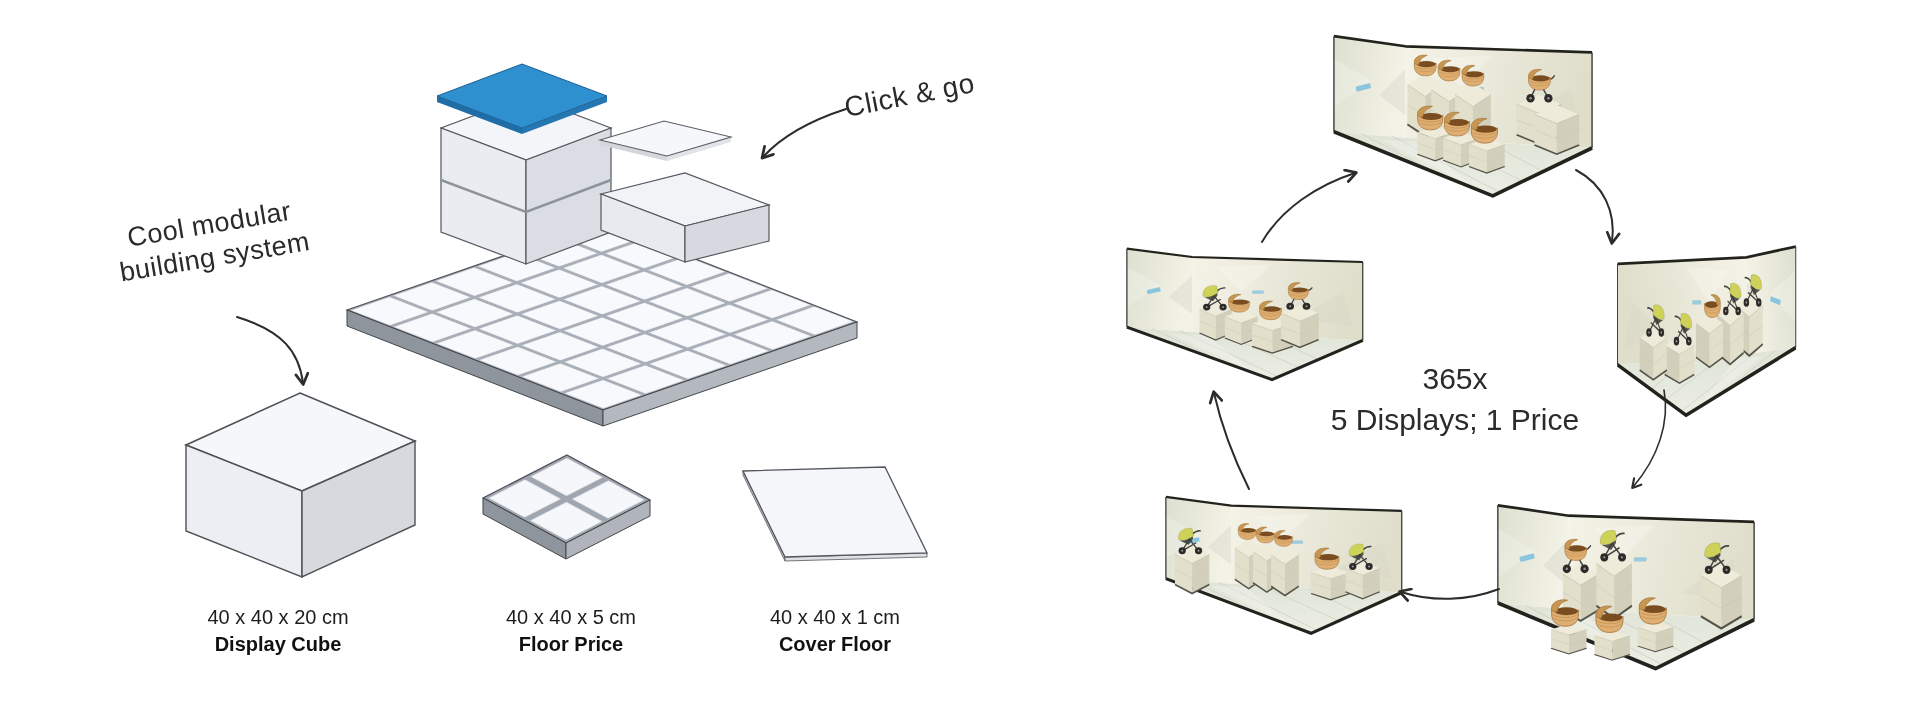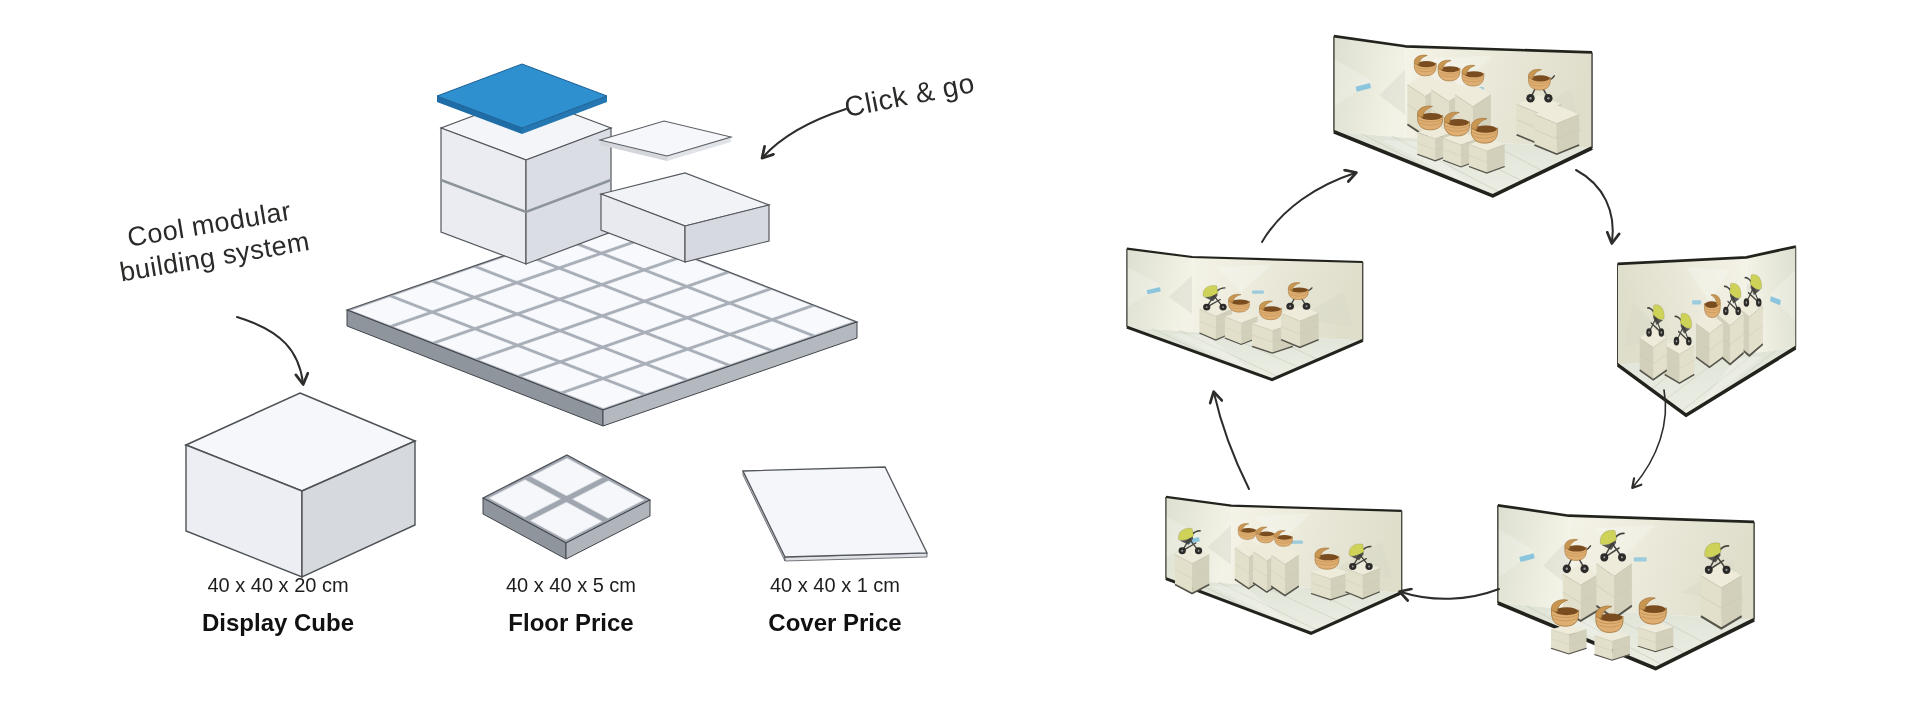--- a/index.html
+++ b/index.html
@@ -4,22 +4,22 @@
 <title>Modular Display System Infographic</title>
 <style>
   html,body{margin:0;padding:0;background:#fff;}
   #stage{position:relative;width:1920px;height:722px;background:#ffffff;overflow:hidden;
          font-family:"Liberation Sans",sans-serif;color:#1d1d1b;}
   .abs{position:absolute;}
   .headline{font-size:27px;line-height:1.22;text-align:center;color:#2a2a28;letter-spacing:.4px;
             transform:rotate(-9.5deg);font-weight:400;}
   .callout{font-size:28px;color:#2a2a28;letter-spacing:.6px;transform:rotate(-11deg);font-weight:400;}
   .comp-label{width:240px;text-align:center;}
-  .comp-label .dims{font-size:20px;font-weight:400;color:#1d1d1b;}
-  .comp-label .nm{font-size:24px;font-weight:700;color:#111;margin-top:12px;}
+  .comp-label .dims{font-size:20px;font-weight:400;color:#1d1d1b;margin-top:32px;}
+  .comp-label .nm{font-size:20px;font-weight:700;color:#111;margin-top:4px;}
   .center-text{width:310px;text-align:center;color:#2b2b29;}
   .center-text .l1{font-size:30px;line-height:1.1;}
   .center-text .l2{font-size:30px;line-height:1.1;margin-top:8px;}
   svg{display:block;}
 </style>
 </head>
 <body>
 
 <div id="stage">
 
@@ -166,21 +166,21 @@
   <div class="abs comp-label" style="left:158px;top:574px">
     <div class="dims">40 x 40 x 20 cm</div>
     <div class="nm">Display Cube</div>
   </div>
   <div class="abs comp-label" style="left:451px;top:574px">
     <div class="dims">40 x 40 x 5 cm</div>
     <div class="nm">Floor Price</div>
   </div>
   <div class="abs comp-label" style="left:715px;top:574px">
     <div class="dims">40 x 40 x 1 cm</div>
-    <div class="nm">Cover Price</div>
+    <div class="nm">Cover Floor</div>
   </div>
 
   <svg class="abs" style="left:1322px;top:28px" width="278" height="178" viewBox="0 0 280 175" preserveAspectRatio="none">
     <use href="#room"></use>
     <use href="#ped" transform="translate(86,44) scale(1,1.3)"></use>
     <use href="#ped" transform="translate(110,49) scale(1,1.3)"></use>
     <use href="#ped" transform="translate(134,54) scale(1,1.3)"></use>
     <use href="#basket" transform="translate(91,26)"></use>
     <use href="#basket" transform="translate(115,31)"></use>
     <use href="#basket" transform="translate(139,36)"></use>
@@ -248,20 +248,24 @@
     <use href="#ped" transform="translate(92,72) scale(1,0.95)"></use>
     <use href="#stroller" transform="translate(90,48)" style="color:#cfd258"></use>
     <use href="#ped" transform="translate(120,82) scale(1,0.85)"></use>
     <use href="#basket" transform="translate(122,62) scale(1.05)"></use>
     <use href="#ped" transform="translate(150,90) scale(1.25,0.9)"></use>
     <use href="#basket" transform="translate(156,70) scale(1.1)"></use>
     <use href="#ped" transform="translate(182,76) scale(1.15,1.05)"></use>
     <use href="#pram" transform="translate(184,50)"></use>
   </svg>
 
+  <div class="abs center-text" style="left:1300px;top:362px">
+    <div class="l1">365x</div>
+    <div class="l2">5 Displays; 1 Price</div>
+  </div>
 
   <svg class="abs" style="left:0;top:0;pointer-events:none" width="1920" height="722" viewBox="0 0 1920 722">
     <defs>
       <marker id="ah" viewBox="0 0 10 10" refX="7" refY="5" markerWidth="7.5" markerHeight="7.5" orient="auto" markerUnits="strokeWidth">
         <path d="M1,1 L8,5 L1,9" fill="none" stroke="#2c2c2a" stroke-width="1.8" stroke-linecap="round" stroke-linejoin="round"></path>
       </marker>
     </defs>
     <g fill="none" stroke="#2c2c2a" stroke-width="2" stroke-linecap="round">
       <path d="M237,317 C283,331 299,352 303,383" marker-end="url(#ah)"></path>
       <path d="M846,109 C815,119 783,135 763,157" marker-end="url(#ah)"></path>

